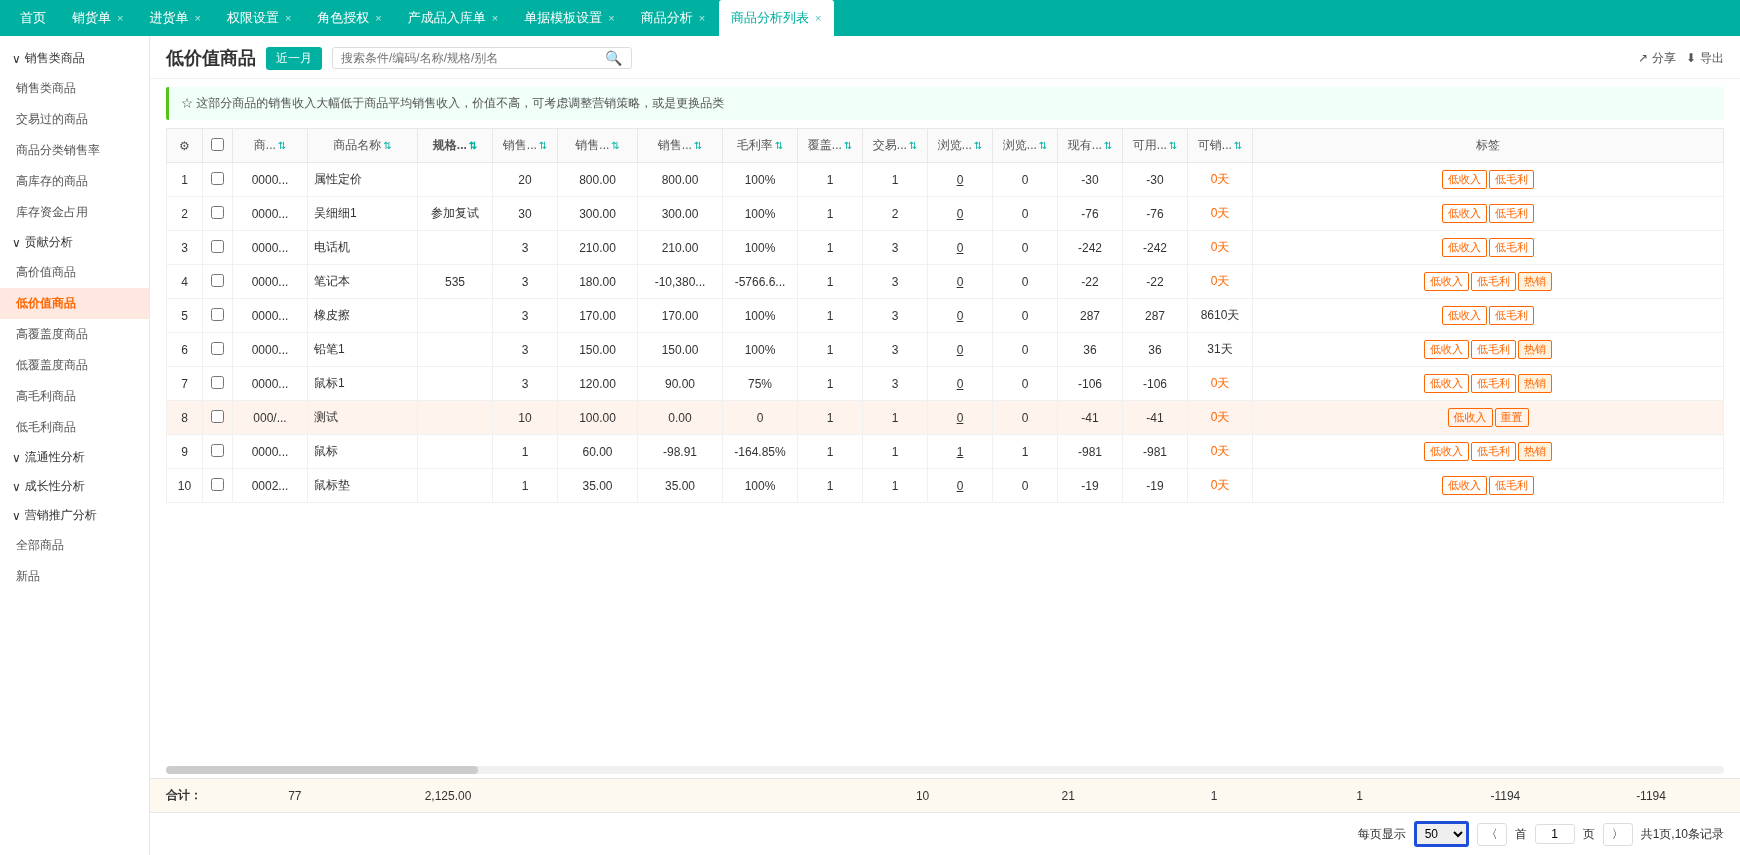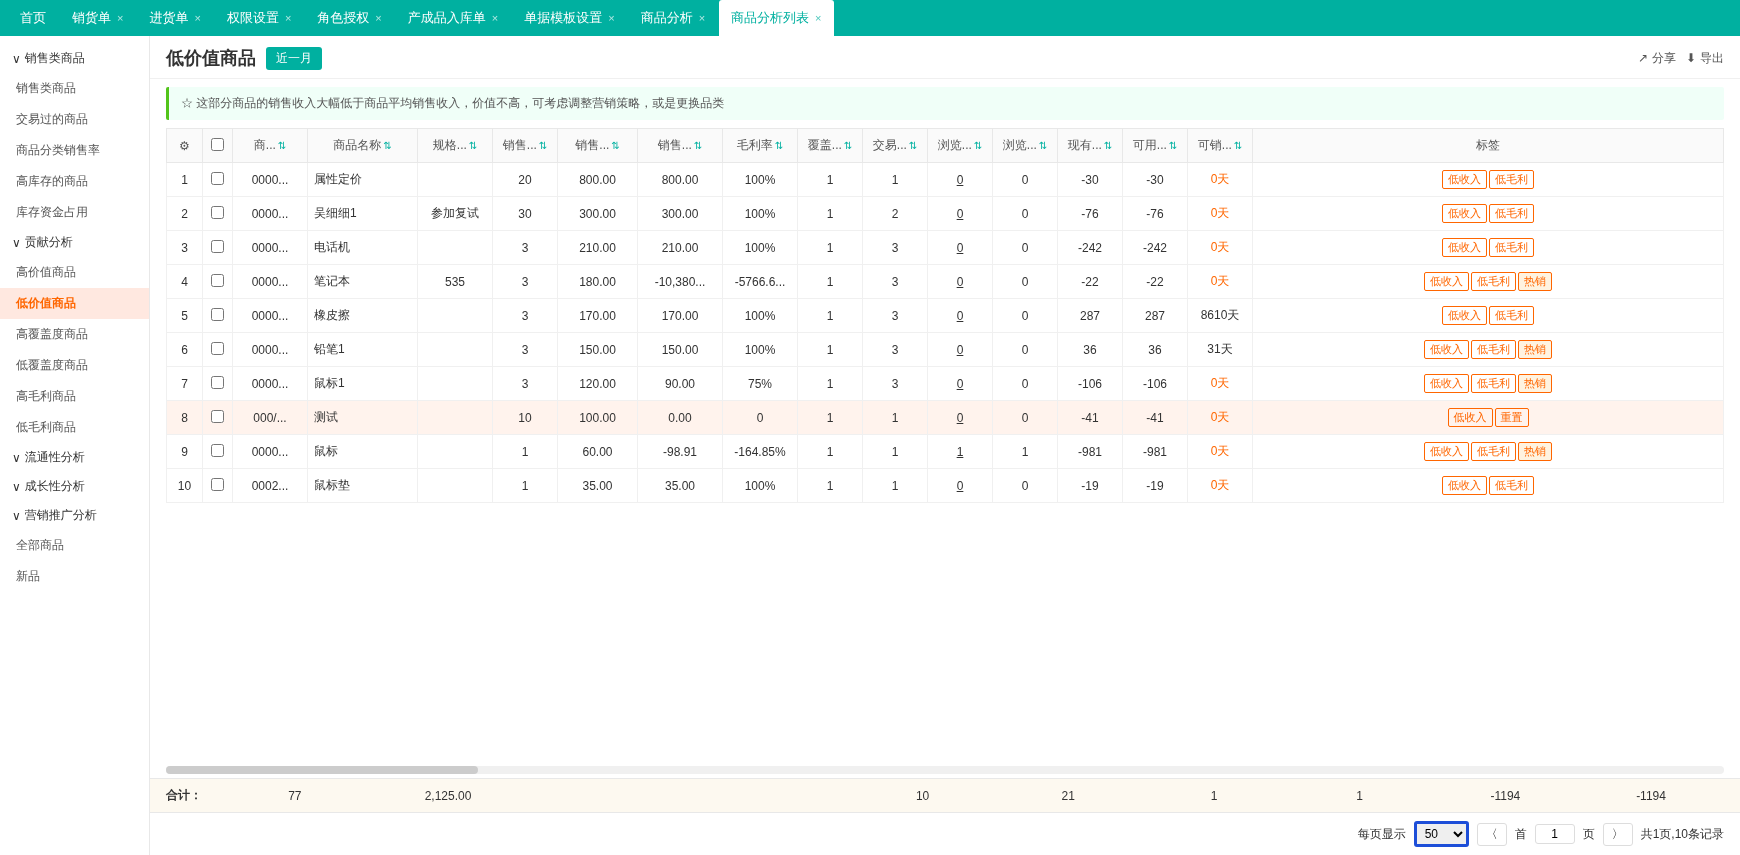--- a/index.html
+++ b/index.html
@@ -124,20 +124,24 @@
     </div>
     <div class="sidebar-item">全部商品</div>
     <div class="sidebar-item">新品</div>
   </div>
 
   <div class="content">
 
     <div class="content-header">
       <span class="page-title">低价值商品</span>
       <button class="btn-period">近一月</button>
+      <div class="search-box">
+        <input type="text" placeholder="搜索条件/编码/名称/规格/别名" style="">
+        <span class="search-icon">🔍</span>
+      </div>
       <div class="header-actions">
         <div class="action-btn">
           <span>↗</span>
           <span>分享</span>
         </div>
         <div class="action-btn">
           <span>⬇</span>
           <span>导出</span>
         </div>
       </div>
@@ -149,21 +153,21 @@
     </div>
 
     <div class="table-container">
       <table>
         <thead>
           <tr>
             <th style="width:36px;">⚙</th>
             <th style="width:30px;"><input type="checkbox" style=""></th>
             <th style="width:75px;">商...<span class="sort-icon">⇅</span></th>
             <th style="width:110px;">商品名称<span class="sort-icon">⇅</span></th>
-            <th style="width:75px;">规格...<span class="sort-icon">⇅</span></th>
+            <th style="width:75px;font-weight:bold;">规格...<span class="sort-icon">⇅</span></th>
             <th style="width:65px;">销售...<span class="sort-icon">⇅</span></th>
             <th style="width:80px;">销售...<span class="sort-icon">⇅</span></th>
             <th style="width:85px;">销售...<span class="sort-icon">⇅</span></th>
             <th style="width:75px;">毛利率<span class="sort-icon">⇅</span></th>
             <th style="width:65px;">覆盖...<span class="sort-icon">⇅</span></th>
             <th style="width:65px;">交易...<span class="sort-icon">⇅</span></th>
             <th style="width:65px;">浏览...<span class="sort-icon">⇅</span></th>
             <th style="width:65px;">浏览...<span class="sort-icon">⇅</span></th>
             <th style="width:65px;">现有...<span class="sort-icon">⇅</span></th>
             <th style="width:65px;">可用...<span class="sort-icon">⇅</span></th>

